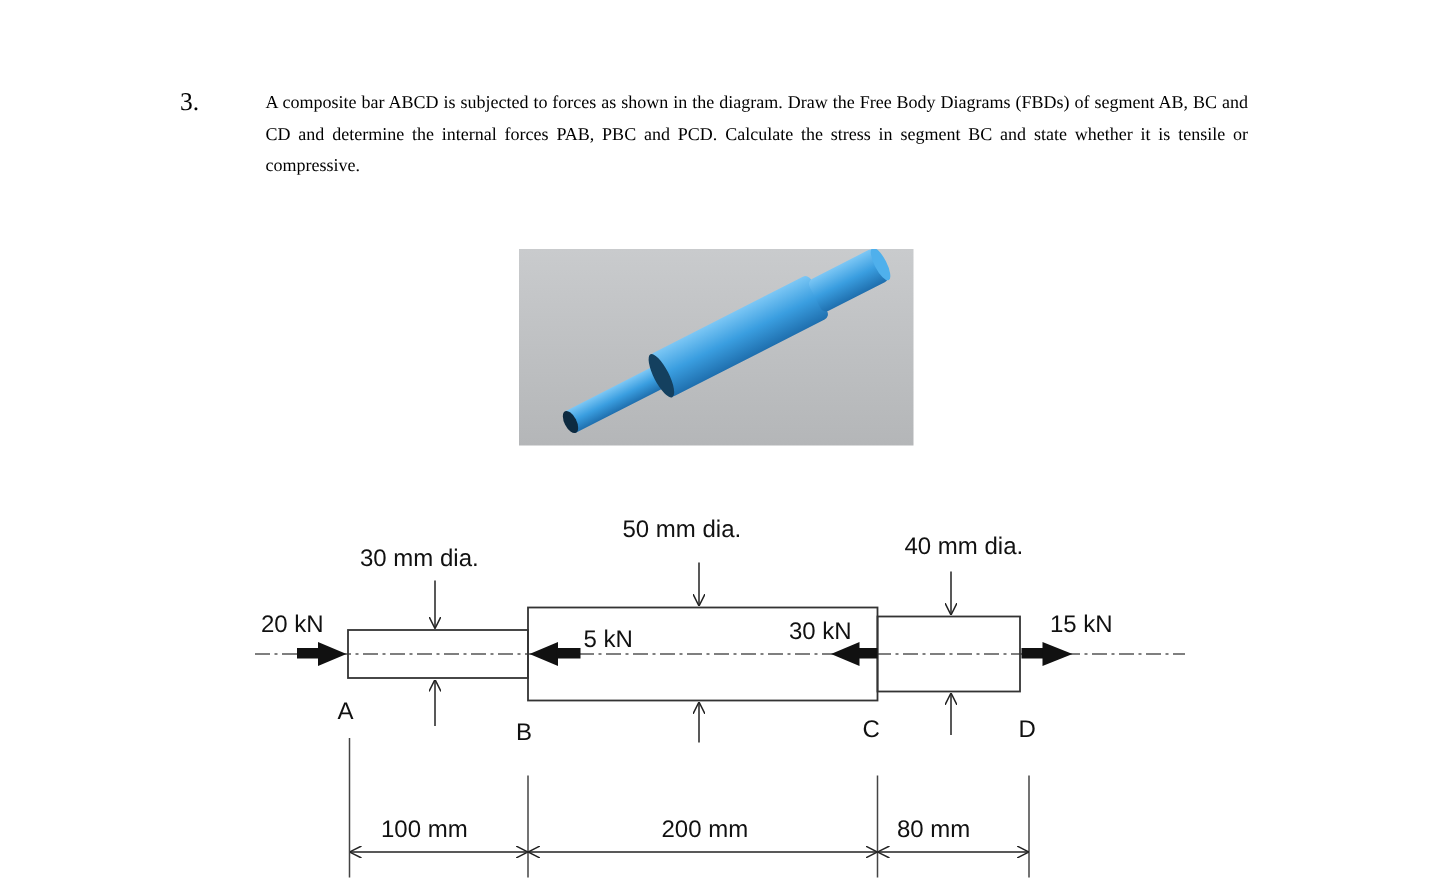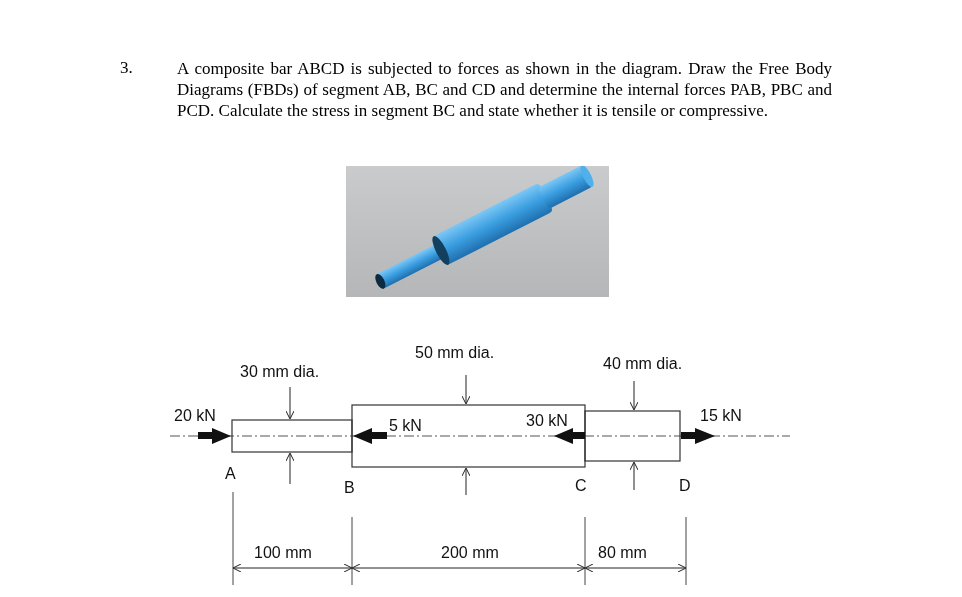--- a/index.html
+++ b/index.html
@@ -1,18 +1,18 @@
 <!DOCTYPE html>
 <html><head>
 <meta charset="utf-8">
 <style>
   html,body{margin:0;padding:0;background:#fff;}
   body{width:962px;height:597px;position:relative;overflow:hidden;}
   .q-num{position:absolute;left:120px;top:58px;font-family:"Liberation Serif",serif;font-size:17px;color:#000;}
-  .q-text{position:absolute;left:177px;top:58px;width:655px;font-family:"Liberation Serif",serif;font-size:17px;line-height:21px;color:#000;text-align:justify;}
+  .q-text{position:absolute;left:177px;top:58px;width:655px;font-family:"Liberation Serif",serif;font-size:12px;line-height:21px;color:#000;text-align:justify;}
   .q-text .sc{font-variant:small-caps;}
   .render{position:absolute;left:346px;top:166px;width:263px;height:131px;background:linear-gradient(180deg,#c9cbcd 0%,#b4b6b8 100%);}
   svg.diag{position:absolute;left:0;top:0;}
   .lbl{font-family:"Liberation Sans",sans-serif;font-size:16px;fill:#111;}
 </style>
 </head>
 <body>
 
 <div class="q-num">3.</div>
 <div class="q-text"><span>A composite bar ABCD is subjected to forces as shown in the diagram. Draw the Free Body Diagrams (FBDs) of segment AB, BC and CD and determine the internal forces </span><span class="sc">PAB</span><span>, </span><span class="sc">PBC</span><span> and </span><span class="sc">PCD</span><span>. Calculate the stress in segment BC and state whether it is tensile or compressive.</span></div>

